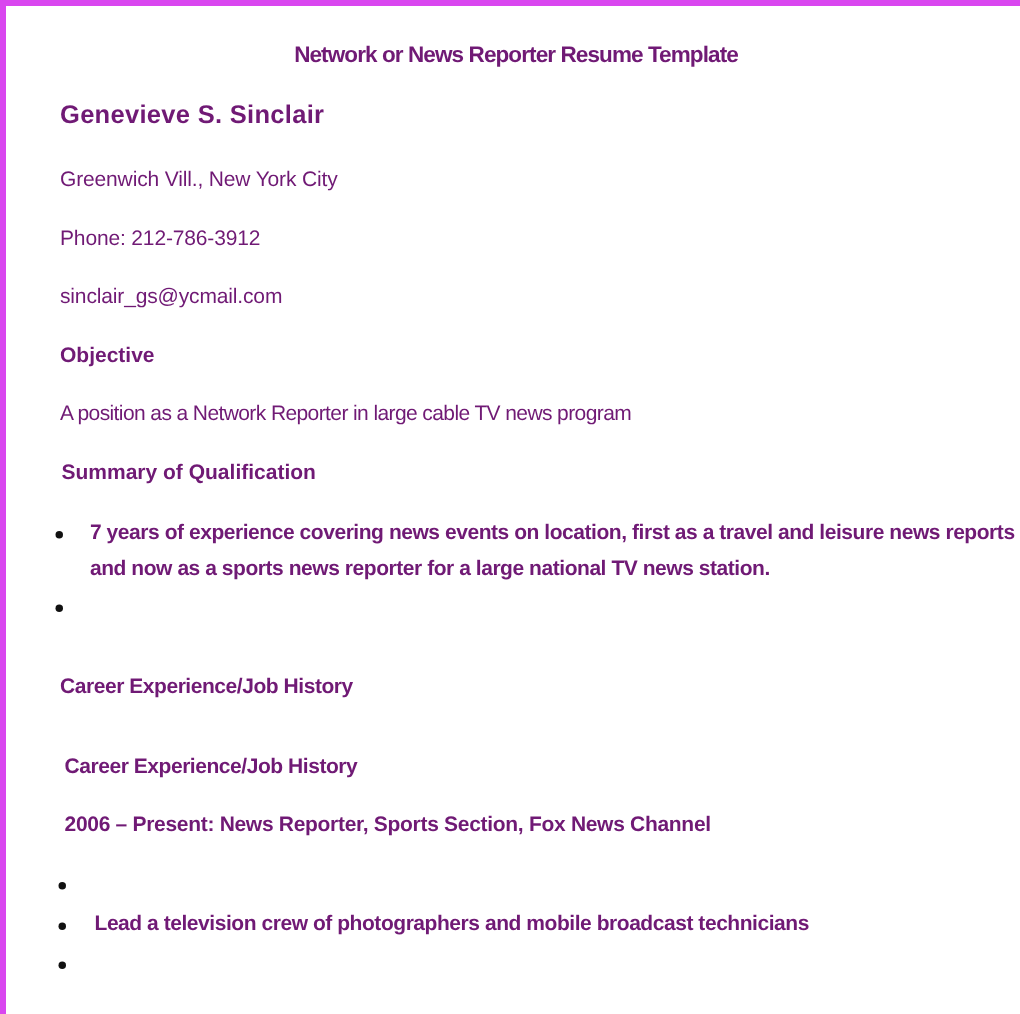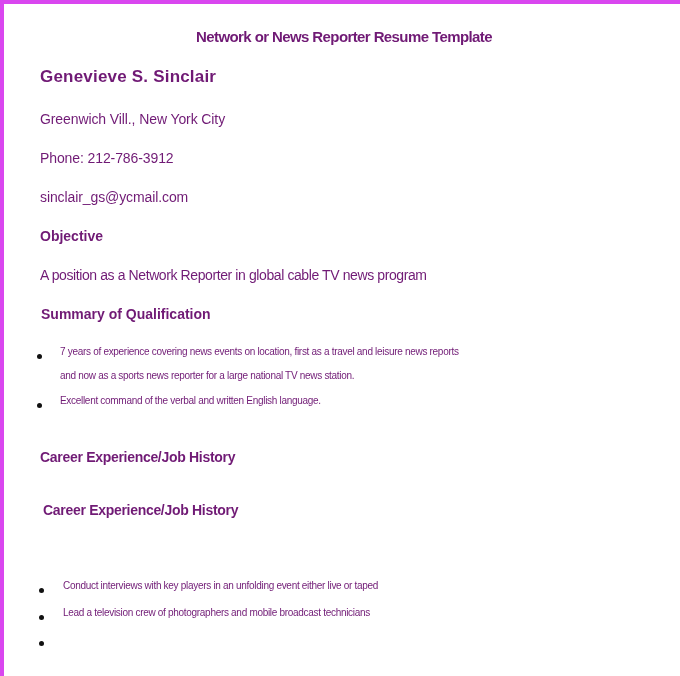--- a/index.html
+++ b/index.html
@@ -13,51 +13,50 @@
       color: #701a75;
     }
     .abs { position: absolute; white-space: nowrap; }
     .title {
       left: 0; width: 680px; top: 24px; text-align: center;
       font-weight: bold; font-size: 15px; letter-spacing: -0.6px;
     }
     .name { left: 36px; top: 63px; font-weight: bold; font-size: 17px; letter-spacing: 0.2px; }
     .line { font-size: 14px; letter-spacing: -0.1px; }
     .heading { font-weight: bold; font-size: 14px; }
-    .bullet-row { position: absolute; font-size: 10px; white-space: nowrap; }
+    .bullet-row { position: absolute; font-size: 14px; white-space: nowrap; font-weight: bold; }
     .bullet {
       position: absolute; width: 5px; height: 5px; border-radius: 50%;
       background: #111;
     }
   </style>
 </head>
 <body>
 
 <div class="page">
   <div class="abs title">Network or News Reporter Resume Template</div>
   <div class="abs name">Genevieve S. Sinclair</div>
   <div class="abs line" style="left:36px; top:107px;">Greenwich Vill., New York City</div>
   <div class="abs line" style="left:36px; top:146px;">Phone: 212-786-3912</div>
   <div class="abs line" style="left:36px; top:185px;">sinclair_gs@ycmail.com</div>
 
   <div class="abs heading" style="left:36px; top:224px;">Objective</div>
-  <div class="abs line" style="left:36px; top:263px; letter-spacing:-0.4px;">A position as  a  Network Reporter in global cable  TV news program</div>
+  <div class="abs line" style="left:36px; top:263px; letter-spacing:-0.4px;">A position as  a  Network Reporter in large cable  TV news program</div>
 
   <div class="abs heading" style="left:37px; top:302px;text-align:right;">Summary of Qualification</div>
 
   <div class="bullet" style="left:33px; top:350px;"></div>
   <div class="bullet-row" style="left:56px; top:342px; letter-spacing:-0.3px;">7 years of experience covering news events on location,  first as a  travel and leisure news reports</div>
   <div class="bullet-row" style="left:56px; top:366px; letter-spacing:-0.3px;">and now as  a sports news reporter for a large national  TV news station.</div>
 
   <div class="bullet" style="left:33px; top:399px;"></div>
-  <div class="bullet-row" style="left:56px; top:391px; letter-spacing:-0.3px;">Excellent command  of the verbal and written English language.</div>
 
   <div class="abs heading" style="left:36px; top:445px; letter-spacing:-0.3px;">Career Experience/Job History</div>
   <div class="abs heading" style="left:39px; top:498px; letter-spacing:-0.3px;">Career Experience/Job History</div>
+  <div class="abs heading" style="left:39px; top:537px; letter-spacing:-0.2px;">2006 – Present:  News Reporter, Sports Section, Fox News Channel</div>
 
   <div class="bullet" style="left:35px; top:584px;"></div>
-  <div class="bullet-row" style="left:59px; top:576px; letter-spacing:-0.3px;">Conduct interviews with key players in an unfolding event either live or taped</div>
 
   <div class="bullet" style="left:35px; top:611px;"></div>
   <div class="bullet-row" style="left:59px; top:603px; letter-spacing:-0.3px;">Lead a television crew of photographers and mobile broadcast technicians</div>
 
   <div class="bullet" style="left:35px; top:637px;"></div>
 </div>
 
 </body></html>

